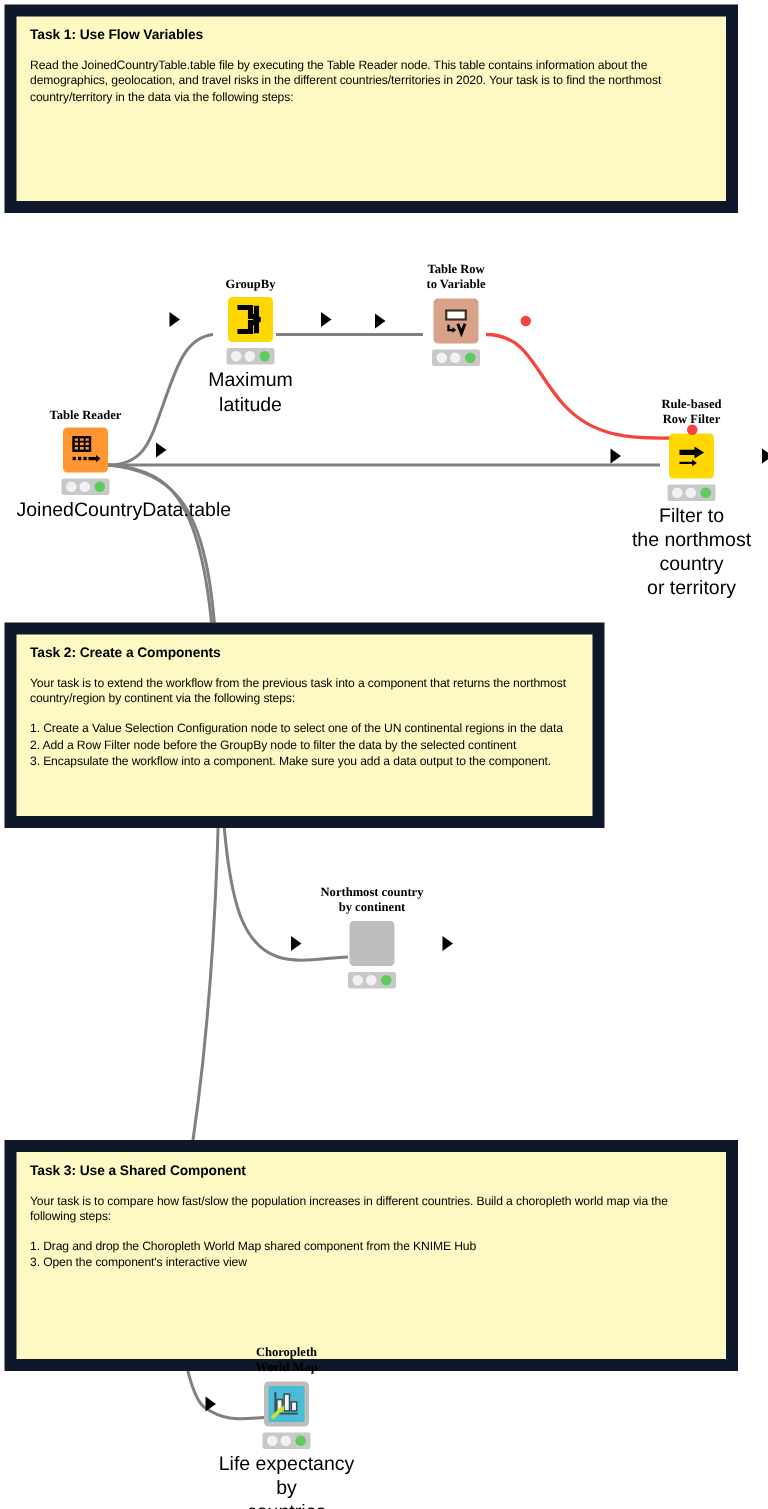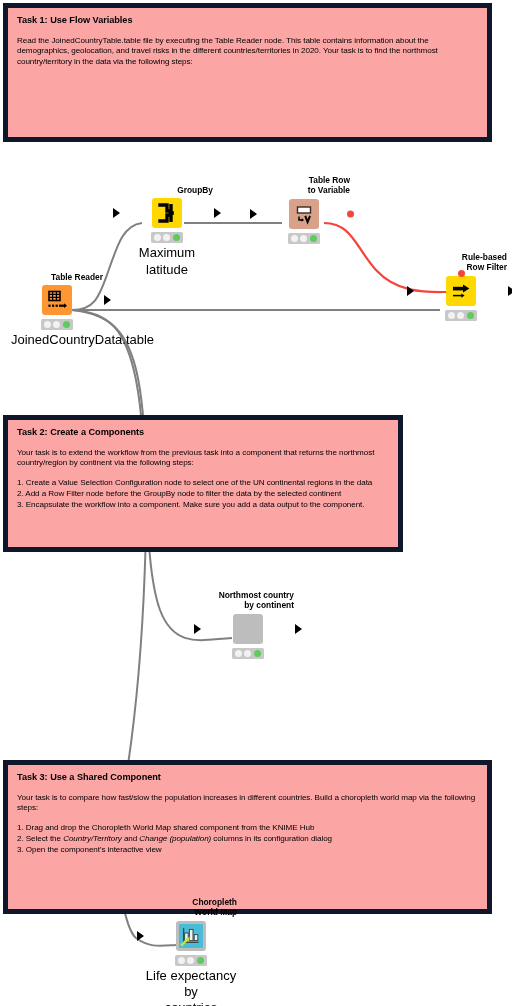--- a/index.html
+++ b/index.html
@@ -20,22 +20,22 @@
     left: 0; top: 0;
     width: 512px; height: 1006px;
     z-index: 1;
     pointer-events: none;
   }
 
   
   .task-box {
     position: absolute;
     z-index: 3;
-    background: #fca5a5;
-    border: 5px solid #0f172a;
+    background: #fef9c3;
+    border: 8px solid #0f172a;
     padding: 7px 9px 8px 9px;
   }
   .task-title {
     font-size: 9.2px;
     font-weight: bold;
     color: #000;
     line-height: 1.25;
     margin: 0 0 9px 0;
     letter-spacing: -0.05px;
   }
@@ -54,27 +54,28 @@
   }
   .task-steps div { white-space: nowrap; }
 
   
   .node {
     position: absolute;
     z-index: 4;
     width: 92px;
   }
   .node-title {
-    text-align: right;
+    text-align: center;
     font-size: 8.4px;
     font-weight: bold;
     color: #000;
     line-height: 1.22;
     margin-bottom: 3px;
     white-space: pre-line;
+    font-family: Liberation Serif, serif;
   }
   .node-body {
     position: relative;
     height: 30px;
     display: flex;
     align-items: center;
     justify-content: center;
   }
   .node-icon {
     position: relative;
@@ -177,21 +178,20 @@
     <div>2. Add a Row Filter node before the GroupBy node to filter the data by the selected continent</div>
     <div>3. Encapsulate the workflow into a component. Make sure you add a data output to the component.</div>
   </div>
 </div>
 
 <div class="task-box" style="left:3px; top:760px; width:489px; height:154px;">
   <div class="task-title">Task 3: Use a Shared Component</div>
   <div class="task-para">Your task is to compare how fast/slow the population increases in different countries. Build a choropleth world map via the following steps:</div>
   <div class="task-steps">
     <div>1. Drag and drop the Choropleth World Map shared component from the KNIME Hub</div>
-    <div>2. Select the <i>Country/Territory</i> and <i>Change (population)</i>  columns in its configuration dialog</div>
     <div>3. Open the component's interactive view</div>
   </div>
 </div>
 
 <div class="node" style="left:11px; top:272px;">
   <div class="node-title">Table Reader</div>
   <div class="node-body">
     <div class="node-icon table-reader">
       <svg width="24" height="24" viewBox="0 0 24 24" xmlns="http://www.w3.org/2000/svg">
         <rect x="4" y="3.5" width="11" height="9" fill="none" stroke="#000" stroke-width="1.6"></rect>
@@ -252,41 +252,44 @@
     <span class="port in"></span>
     <span class="port flow-out"></span>
   </div>
   <div class="status">
     <span class="lamp"></span>
     <span class="lamp"></span>
     <span class="lamp green"></span>
   </div>
 </div>
 
-<div class="node" style="left:415px; top:252px;">
+<div class="node" style="left:415px; top:265px;">
   <div class="node-title">Rule-based
 Row Filter</div>
   <div class="node-body">
     <div class="node-icon rowfilter">
       <svg width="22" height="22" viewBox="0 0 22 22" xmlns="http://www.w3.org/2000/svg">
         <path d="M3 8.6 L14 8.6" stroke="#000" stroke-width="3.6"></path>
         <path d="M13 4.6 L19.4 8.6 L13 12.6 Z" fill="#000"></path>
         <path d="M3 15.6 L12 15.6" stroke="#000" stroke-width="1.5"></path>
         <path d="M11.4 13.4 L14.6 15.6 L11.4 17.8 Z" fill="#000"></path>
       </svg>
     </div>
     <span class="port in"></span>
     <span class="port out"></span>
     <span class="port flow-in"></span>
   </div>
   <div class="status">
     <span class="lamp"></span>
     <span class="lamp"></span>
     <span class="lamp green"></span>
   </div>
+  <div class="node-sub">Filter to
+the northmost country
+or territory</div>
 </div>
 
 <div class="node" style="left:202px; top:590px;">
   <div class="node-title">Northmost country
 by continent</div>
   <div class="node-body">
     <div class="node-icon component"></div>
     <span class="port in"></span>
     <span class="port out"></span>
   </div>

